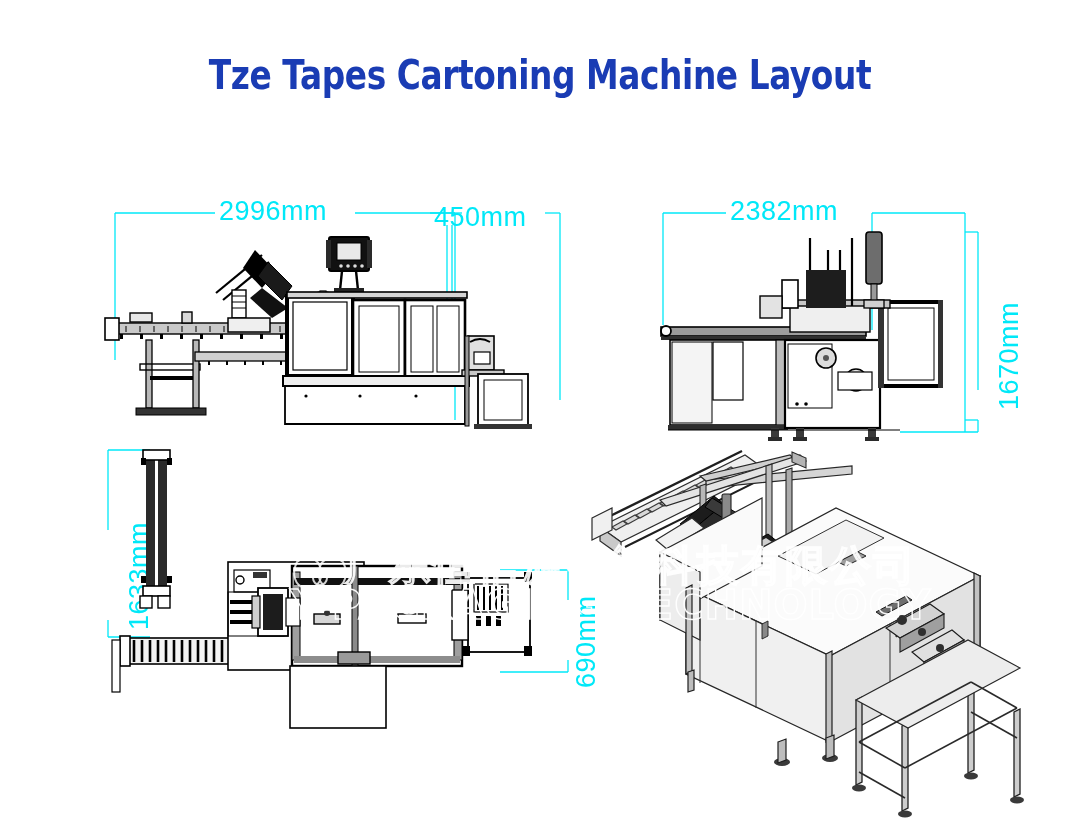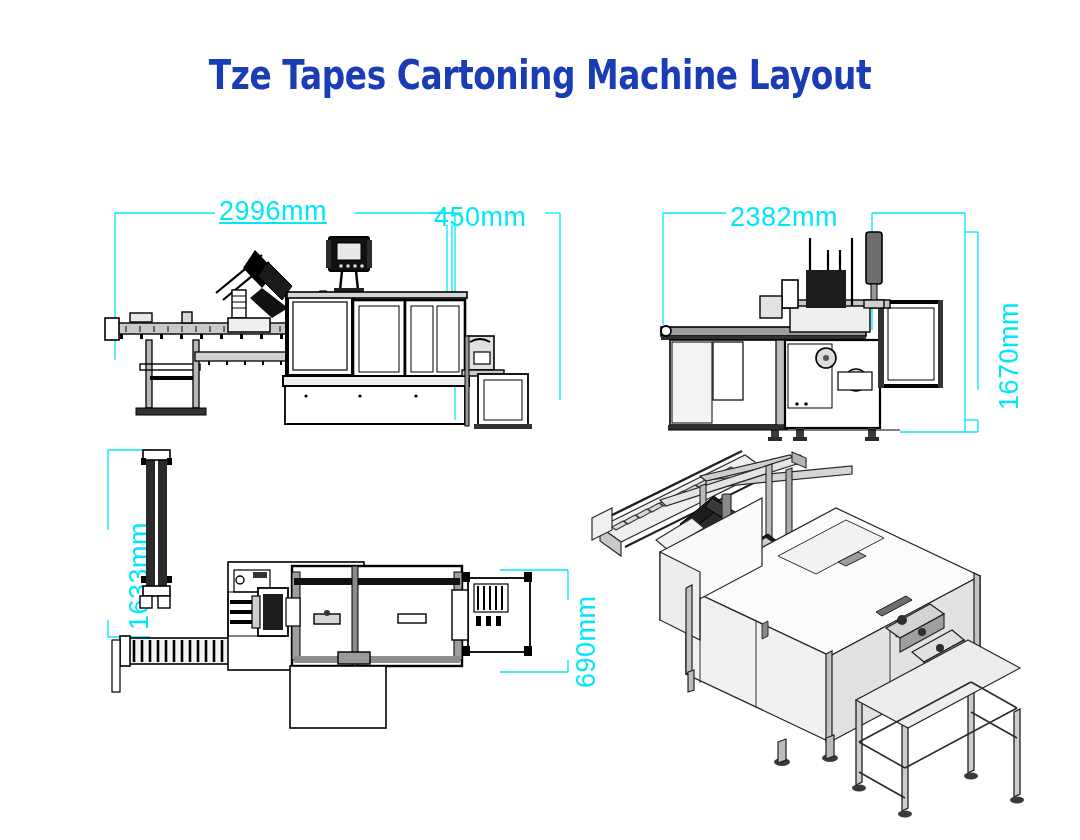--- a/index.html
+++ b/index.html
@@ -71,23 +71,23 @@
   }
   svg{display:block;overflow:visible;}
 </style>
 </head>
 <body>
 
 <div id="stage">
 
   <div class="title">Tze Tapes Cartoning Machine Layout</div>
 
-  <div class="dim" style="left:219px;top:198px;text-decoration:underline;">2996mm</div>
+  <div class="dim" style="left:219px;top:198px;">2996mm</div>
   <div class="dim" style="left:434px;top:204px;">450mm</div>
-  <div class="dim" style="left:730px;top:204px;">2382mm</div>
+  <div class="dim" style="left:730px;top:198px;">2382mm</div>
   <div class="dim v" style="left:996px;top:410px;transform:rotate(-90deg);">1670mm</div>
   <div class="dim v" style="left:126px;top:630px;transform:rotate(-90deg);">1633mm</div>
   <div class="dim v" style="left:573px;top:688px;transform:rotate(-90deg);">690mm</div>
 
   <svg width="1080" height="840" viewBox="0 0 1080 840" style="position:absolute;left:0;top:0;">
     <defs>
       <g id="footpad">
         <rect x="-4" y="0" width="8" height="9" fill="#3a3a3a"></rect>
         <rect x="-7" y="9" width="14" height="4" fill="#2b2b2b"></rect>
       </g>
@@ -528,14 +528,25 @@
         <path d="M778,742 L786,739 L786,760 L778,763 Z"></path>
         <path d="M826,738 L834,735 L834,756 L826,759 Z"></path>
       </g>
 
       <g stroke="#1f1f1f" stroke-width="1.2" fill="#bdbdbd">
         <path d="M688,672 L694,670 L694,690 L688,692 Z"></path>
       </g>
     </g>
   </svg>
 
+  <div class="wm">
+    <svg class="wm-logo" viewBox="0 0 70 70">
+      <g fill="none" stroke="rgba(255,255,255,0.9)" stroke-width="2">
+        <path d="M12,18 C22,10 34,14 36,26 C38,38 30,46 20,44 C10,42 6,30 12,18 Z"></path>
+        <path d="M58,18 C48,10 36,14 34,26 C32,38 40,46 50,44 C60,42 64,30 58,18 Z"></path>
+        <circle cx="35" cy="34" r="7"></circle>
+      </g>
+    </svg>
+    <div class="wm-cn">广东恒信源智能科技有限公司</div>
+    <div class="wm-en">Y-PACKAGING TECHNOLOGY</div>
+  </div>
 
 </div>
 
 </body></html>

